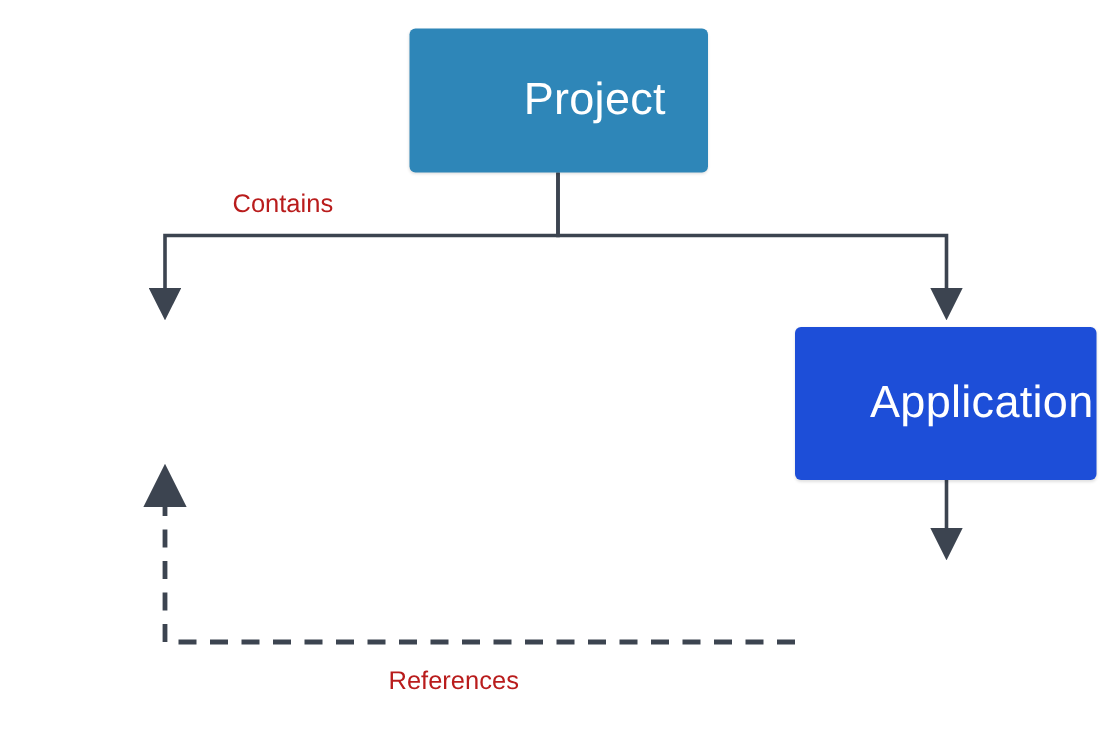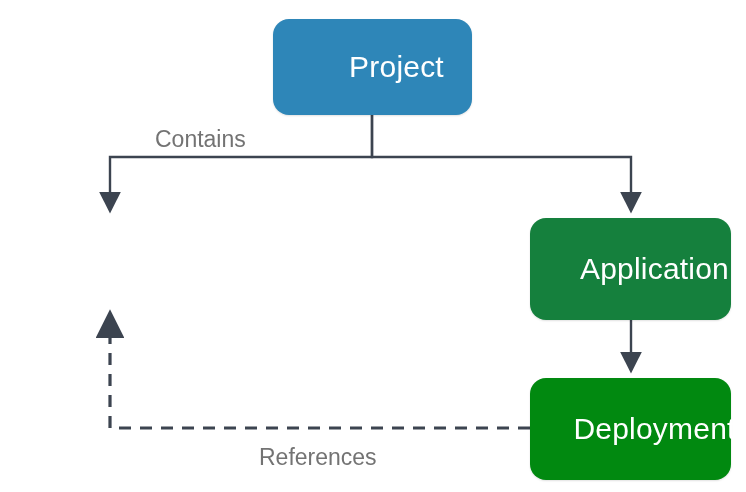--- a/index.html
+++ b/index.html
@@ -10,21 +10,21 @@
   #canvas {
     position: relative;
     width: 746px;
     height: 492px;
     background: #ffffff;
     overflow: hidden;
     font-family: "Liberation Sans", sans-serif;
   }
   .node {
     position: absolute;
-    border-radius: 16px;
+    border-radius: 4px;
     display: flex;
     align-items: center;
     justify-content: center;
     text-align: center;
     color: #ffffff;
     font-size: 30px;
     line-height: 1.18;
     letter-spacing: 0.2px;
     box-sizing: border-box;
     white-space: pre-line;
@@ -39,22 +39,22 @@
   #edges {
     position: absolute;
     left: 0;
     top: 0;
     width: 746px;
     height: 492px;
     pointer-events: none;
   }
   .edge-label {
     position: absolute;
-    color: #737373;
-    font-size: 23px;
+    color: #b91c1c;
+    font-size: 17px;
     white-space: nowrap;
     background: #ffffff;
     padding: 0 3px;
   }
   #label-contains   { left: 152px; top: 126px; }
   #label-references { left: 256px; top: 406px; margin-top: 38px; }
 </style>
 </head>
 <body>
 
@@ -75,21 +75,20 @@
     <path d="M 372 115 L 372 157 L 631 157 L 631 210" fill="none" stroke="#3C4450" stroke-width="2.4" stroke-linecap="butt" stroke-linejoin="miter" marker-end="url(#arrow-solid)"></path>
 
     <path d="M 631 320 L 631 370" fill="none" stroke="#3C4450" stroke-width="2.4" stroke-linecap="butt" marker-end="url(#arrow-solid)"></path>
 
     <path d="M 530 428 L 110 428 L 110 314" fill="none" stroke="#3C4450" stroke-width="3.2" stroke-dasharray="12 9" stroke-linecap="butt" stroke-linejoin="miter" marker-end="url(#arrow-dashed)"></path>
   </svg>
 
   <div class="node" id="node-project" style="background: rgb(46, 134, 184);">Project</div>
 
 
-  <div class="node" id="node-app" style="background: #15803d;">Application</div>
+  <div class="node" id="node-app" style="background: #1d4ed8;">Application</div>
 
-  <div class="node" id="node-deploy" style="background: rgb(1, 137, 16);">Deployment</div>
 
   <div class="edge-label" id="label-contains">Contains</div>
 
   <div class="edge-label" id="label-references">References</div>
 
 </div>
 
 </body></html>

